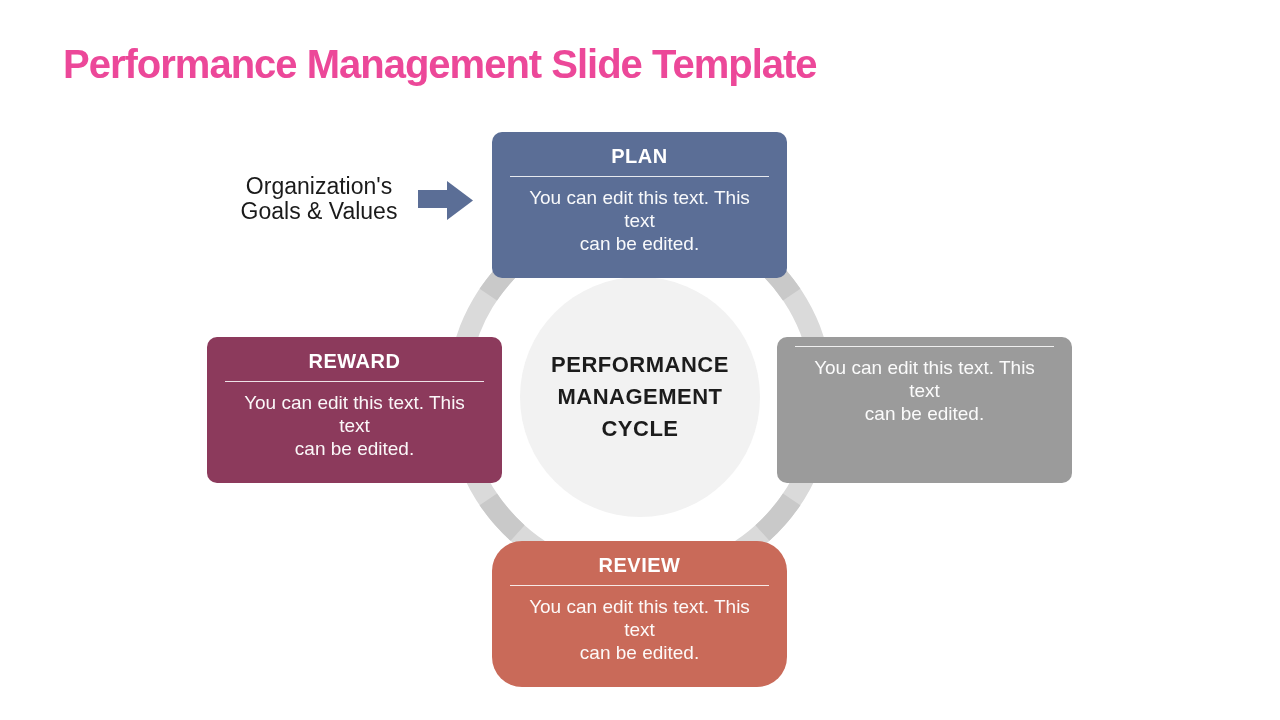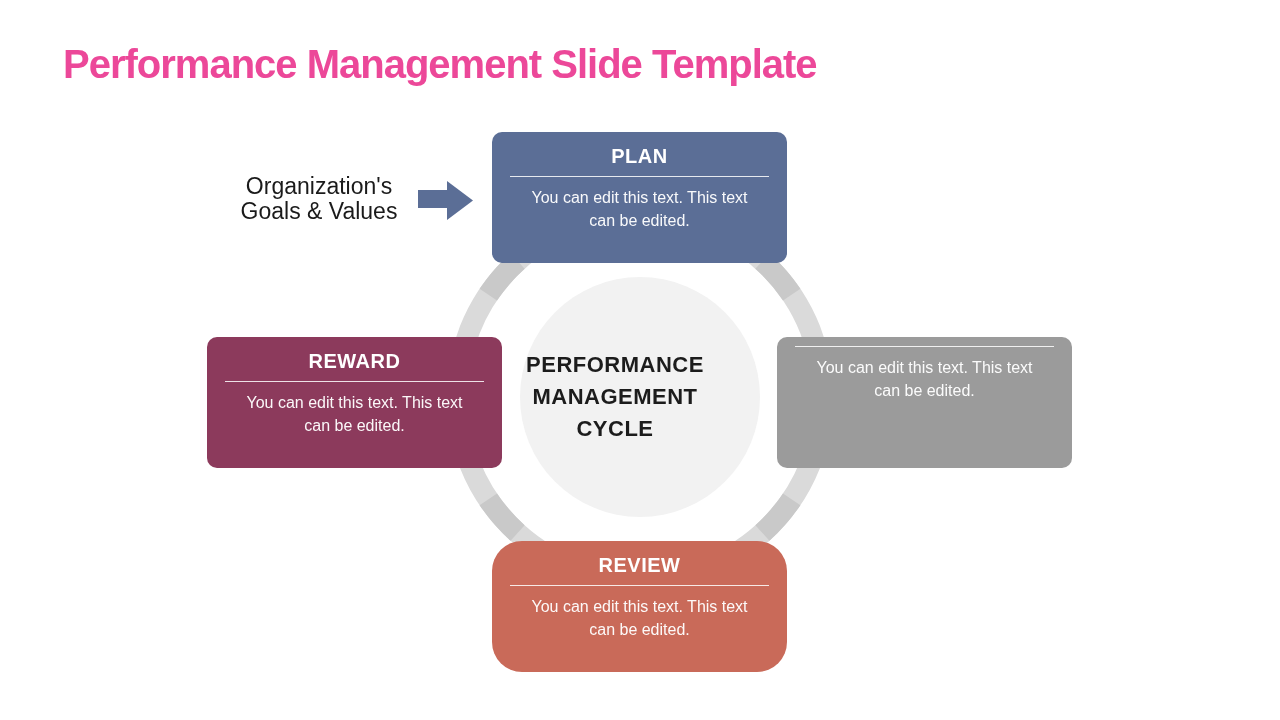--- a/index.html
+++ b/index.html
@@ -25,21 +25,21 @@
     color: #ec4899;
     white-space: nowrap;
   }
   .ring-svg {
     position: absolute;
     left: 0; top: 0;
     width: 1280px; height: 720px;
   }
   .center-label {
     position: absolute;
-    left: 490px;
+    left: 515px;
     top: 349px;
     width: 250px;
     text-align: center;
     font-size: 22px;
     font-weight: bold;
     line-height: 32px;
     letter-spacing: 0.5px;
     color: #1c1c1c;
     white-space: pre-line;
   }
@@ -50,41 +50,41 @@
     width: 162px;
     text-align: center;
     font-size: 23px;
     line-height: 25px;
     color: #1a1a1a;
     white-space: pre-line;
   }
   .cycle-box {
     position: absolute;
     width: 295px;
-    height: 131px;
+    height: 146px;
     border-radius: 10px;
     color: #ffffff;
     text-align: center;
   }
   .cycle-box .box-title {
     margin-top: 13px;
     font-size: 20px;
     font-weight: bold;
     letter-spacing: 0.5px;
     line-height: 22px;
   }
   .cycle-box .box-divider {
     height: 1px;
     background: rgba(255,255,255,0.85);
     margin: 9px 18px 0 18px;
   }
   .cycle-box .box-body {
     margin: 9px auto 0 auto;
     width: 252px;
-    font-size: 16px;
+    font-size: 19px;
     line-height: 23px;
     color: rgba(255,255,255,0.96);
     white-space: pre-line;
   }
   .box-plan    { left: 492px; top: 132px; }
   .box-monitor { left: 777px; top: 337px; }
   .box-reward  { left: 207px; top: 337px; }
   .box-review  { left: 492px; top: 541px; border-radius: 30px; }
 </style>
 </head>

